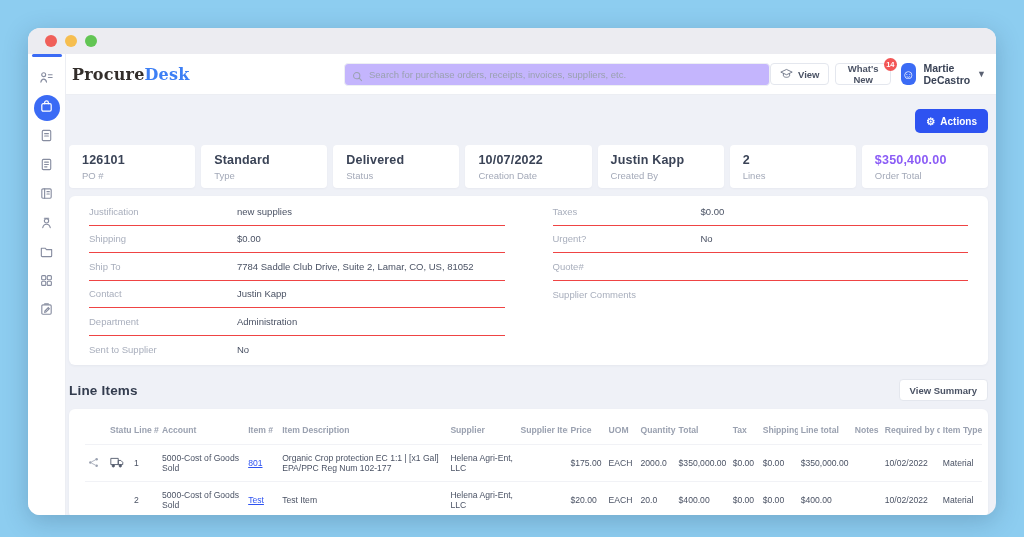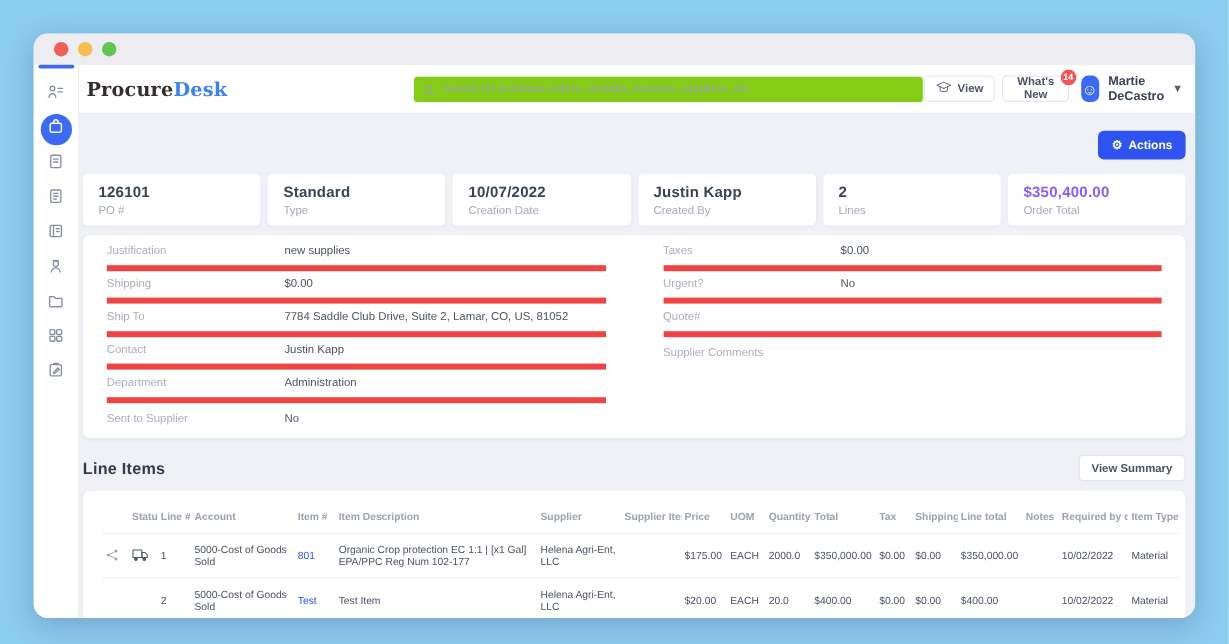--- a/index.html
+++ b/index.html
@@ -23,21 +23,21 @@
   .side-item svg { width:15px; height:15px; }
   .side-item.active { background:#3b6bf5; color:#fff; }
 
   .main { flex:1; display:flex; flex-direction:column; overflow:hidden; }
 
   
   .topbar { height:41px; background:#fff; border-bottom:1px solid #eceef3; display:flex; align-items:center; padding:0 12px 0 6px; flex:none; }
   .logo { font-family:"DejaVu Serif", serif; font-weight:bold; font-size:16px; letter-spacing:.2px; width:272px; flex:none; }
   .logo .p1{ color:#332e2b; } .logo .p2{ color:#3d7ff5; }
   .search-wrap { position:relative; width:426px; flex:none; }
-  .search-wrap input { width:100%; height:23px; background:#84cc16; border:1px solid #edeff3; border-radius:4px;
+  .search-wrap input { width:100%; height:23px; background:#c4b5fd; border:1px solid #edeff3; border-radius:4px;
     font-size:9.5px; color:#5a6172; padding:0 28px 0 24px; outline:none; font-family:"Liberation Sans",sans-serif; }
   .search-wrap input::placeholder { color:#9aa1b0; }
   .search-icon { position:absolute; left:8px; top:5px; color:#9aa1b0; }
   .rec-badge { position:absolute; right:-24px; top:3px; width:16px; height:15px; background:#e05252; border-radius:3px;
     color:#fff; font-size:8px; display:flex; align-items:center; justify-content:center; letter-spacing:1px; cursor:pointer; }
   .top-right { margin-left:auto; display:flex; align-items:center; gap:6px; }
   .pill-btn { background:#fff; border:1px solid #e4e7ee; border-radius:4px; height:22px; padding:0 9px;
     display:flex; align-items:center; gap:5px; font-size:9.5px; font-weight:bold; color:#4a5264; cursor:pointer; position:relative; font-family:"Liberation Sans",sans-serif;}
   .pill-btn .cap { color:#6b7385; }
   .nbadge { position:absolute; top:-6px; right:-7px; min-width:13px; height:13px; background:#f25555; border-radius:7px;
@@ -57,36 +57,36 @@
   .card { flex:1; background:#fff; border-radius:4px; padding:8px 13px 7px; box-shadow:0 1px 2px rgba(40,50,80,.04); }
   .card .val { font-size:12.5px; font-weight:bold; color:#3a4356; letter-spacing:.2px; }
   .card .lbl { font-size:9.5px; color:#a3a9b8; margin-top:3px; }
   .card.accent .val { color:#8b5cf6; }
 
   .section-title { font-size:13.5px; font-weight:bold; color:#333c4e; margin-top:13px; letter-spacing:.2px; }
   .panel { background:#fff; border-radius:6px; margin-top:8px; box-shadow:0 1px 3px rgba(40,50,80,.05); }
 
   .oh-panel { padding:2px 20px; display:flex; gap:48px; }
   .oh-col { flex:1; }
-  .field-row { display:flex; align-items:center; min-height:27.5px; border-bottom:5px solid #ef4444; }
+  .field-row { display:flex; align-items:center; min-height:27.5px; border-bottom:1px solid #ef4444; }
   .oh-col .field-row:last-child { border-bottom:none; }
   .f-label { width:148px; flex:none; font-size:9.5px; color:#a8aebc; }
   .f-value { font-size:9.5px; color:#4a5264; }
 
   .li-head { display:flex; align-items:center; justify-content:space-between; margin-top:14px; }
   .btn-summary { background:#fff; border:1px solid #e4e7ee; border-radius:4px; height:22px; padding:0 10px;
     font-size:9.5px; font-weight:bold; color:#4a5264; cursor:pointer; font-family:"Liberation Sans",sans-serif; }
 
   .li-panel { padding:12px 6px 0 16px; }
   table { border-collapse:collapse; width:100%; table-layout:fixed; }
   th { font-size:8.6px; color:#9aa1b0; font-weight:bold; text-align:left; padding:4px 3px 9px; white-space:nowrap; }
   td { font-size:8.6px; color:#4a5264; padding:8px 3px; border-top:1px solid #f1f2f6; vertical-align:middle; }
   td.icon-c { color:#9aa1b0; }
   td.icon-c.dark { color:#525a6b; }
-  .link { color:#2e53f1; cursor:pointer; }
+  .link { color:#2e53f1; cursor:pointer;text-decoration:underline; }
   .c-share{width:22px;} .c-status{width:24px;} .c-line{width:28px;} .c-acct{width:86px;}
   .c-item{width:34px;} .c-desc{width:168px;} .c-supp{width:70px;} .c-sitem{width:50px;}
   .c-price{width:38px;} .c-uom{width:32px;} .c-qty{width:38px;} .c-total{width:54px;}
   .c-tax{width:30px;} .c-ship{width:38px;} .c-ltotal{width:54px;} .c-notes{width:30px;}
   .c-req{width:58px;} .c-type{width:42px;}
   td.wrap { white-space:normal; }
   td, th { overflow:hidden; }
 </style>
 </head>
 <body>
@@ -206,20 +206,24 @@
         </div>
 
         <div class="cards">
           <div class="card">
             <div class="val">126101</div>
             <div class="lbl">PO #</div>
           </div>
           <div class="card">
             <div class="val">Standard</div>
             <div class="lbl">Type</div>
+          </div>
+          <div class="card">
+            <div class="val">Delivered</div>
+            <div class="lbl">Status</div>
           </div>
           <div class="card">
             <div class="val">10/07/2022</div>
             <div class="lbl">Creation Date</div>
           </div>
           <div class="card">
             <div class="val">Justin Kapp</div>
             <div class="lbl">Created By</div>
           </div>
           <div class="card">

